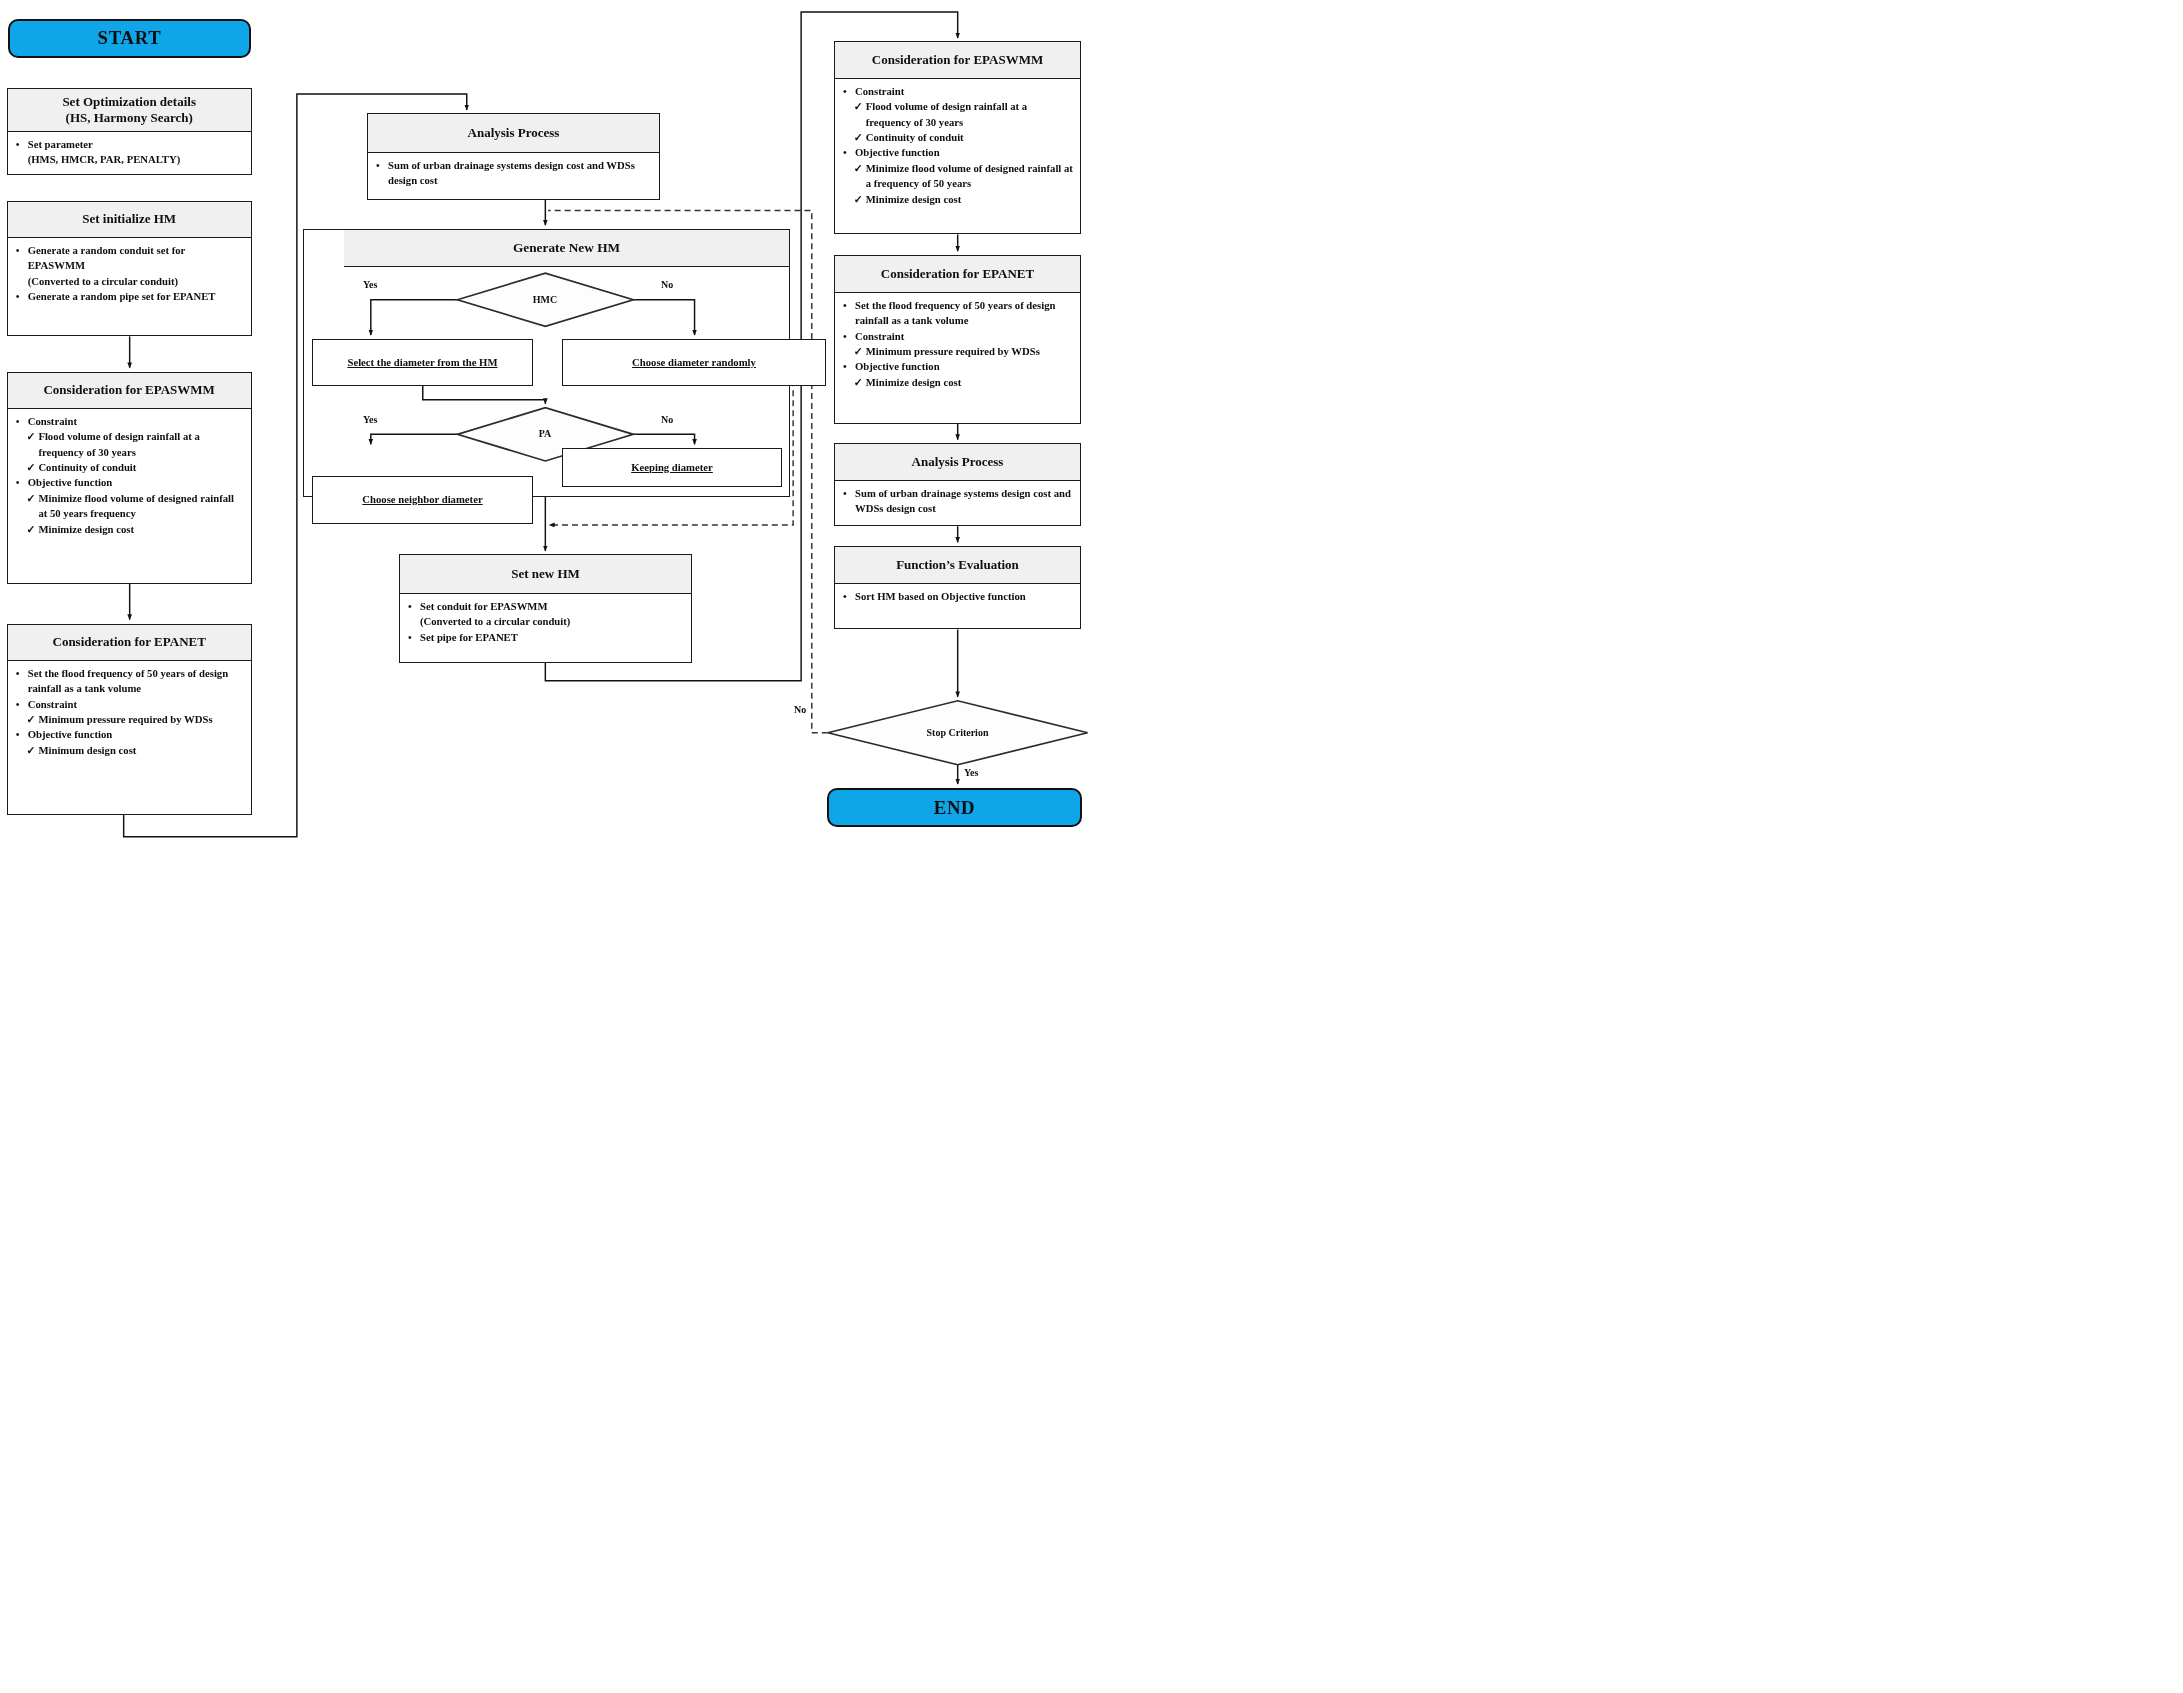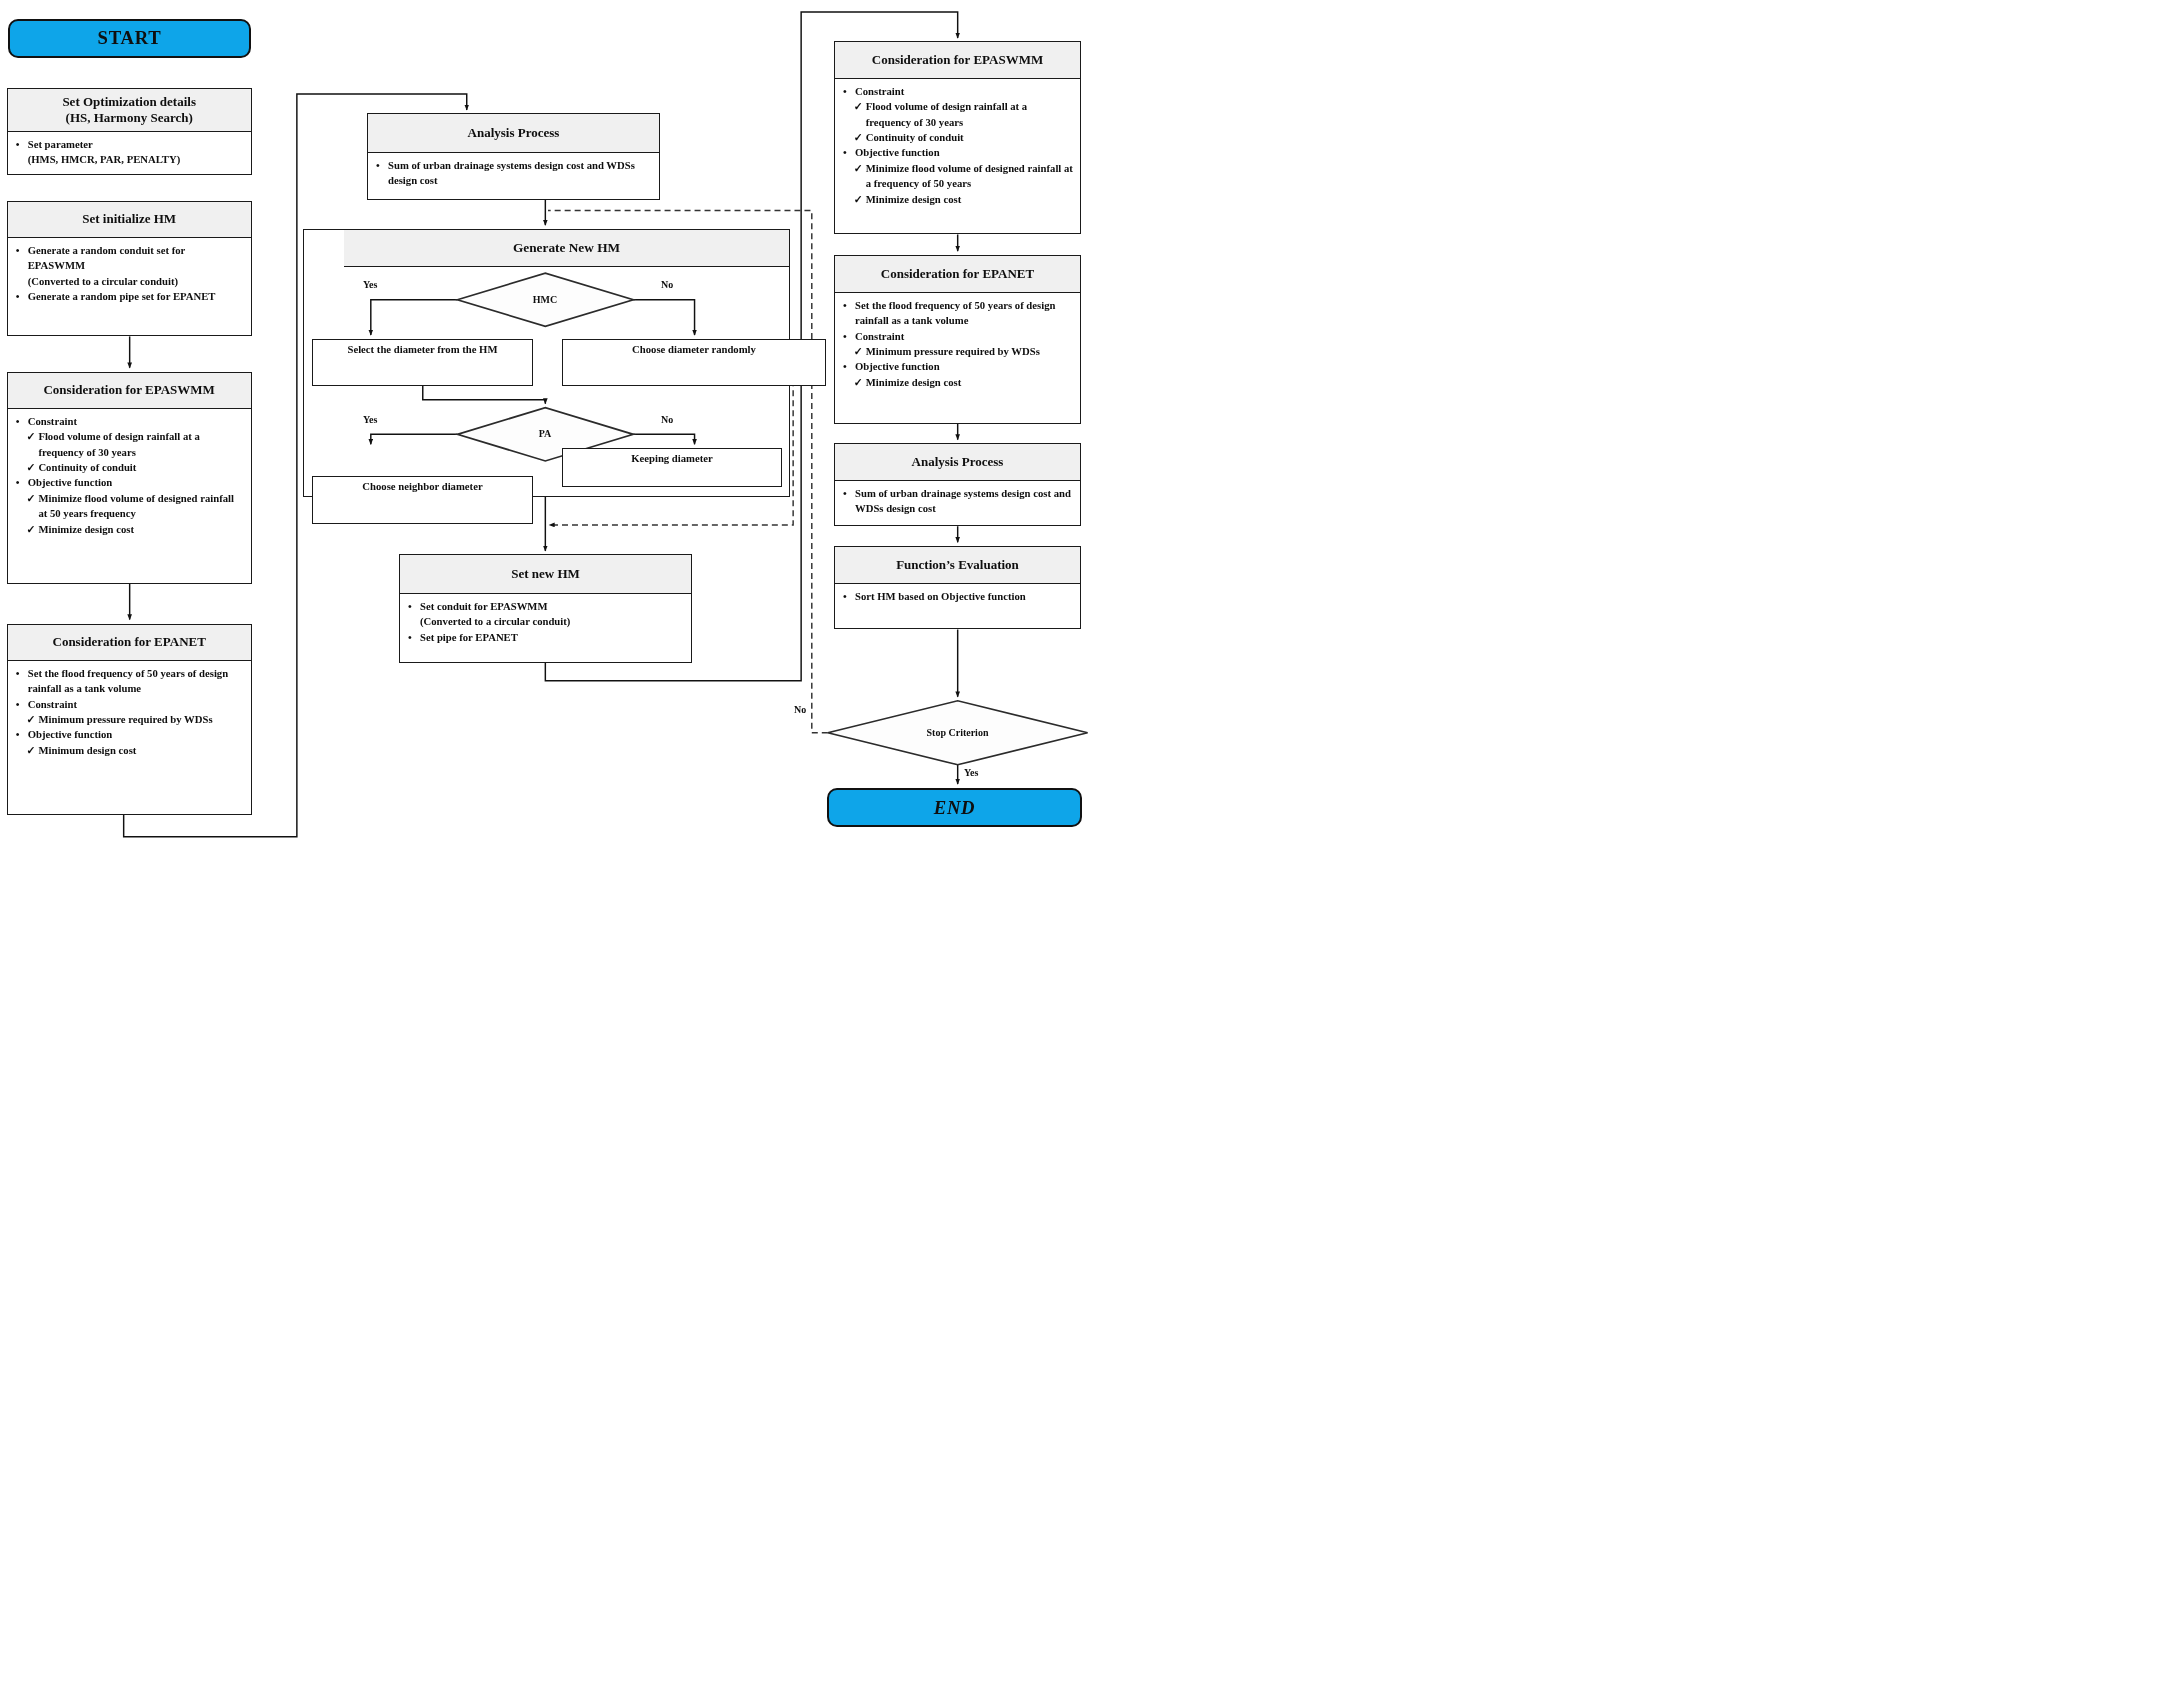--- a/index.html
+++ b/index.html
@@ -14,22 +14,22 @@
     background:#f0f0f0; border-bottom:1.6px solid #1a1a1a; text-align:center;
     display:flex; flex-direction:column; justify-content:center;
     font-size:13px; line-height:1.25; box-sizing:border-box;
   }
   .hd.big{font-size:13.3px;}
   .bd{padding:4.7px 6.7px 2.7px 8px; font-size:10.7px; line-height:1.44; box-sizing:border-box;}
   .li{display:flex;}
   .li .mk{flex:none; width:12px;}
   .li.ind1{padding-left:10.7px;}
   .plain{
-    display:flex; justify-content:center; text-align:center;
-    font-size:10.7px; line-height:1.3; padding:2.7px 5.3px;
+    display:flex; align-items:center; justify-content:center; text-align:center;
+    font-size:10.7px; line-height:1.3; padding:2.7px 5.3px;text-decoration:underline;
   }
   .term{
     position:absolute; border:2.4px solid #111111; border-radius:10px; background:#0ea5e9;
     display:flex; align-items:center; justify-content:center;
     font-size:18.7px; letter-spacing:0.7px; box-sizing:border-box; z-index:1;
   }
   .dlabel{position:absolute; z-index:2; font-size:10px; line-height:1;}
   .dlabel.center{text-align:center;}
 </style>
 </head>
@@ -307,21 +307,21 @@
       <div>Function’s Evaluation</div>
     </div>
     <div class="bd">
         <div class="li ind0">
           <span class="mk">•</span>
           <span class="tx">Sort HM based on Objective function</span>
         </div>
       </div>
   </div>
 
-  <div class="term" style="left:827px; top:788px; width:255px; height:39px;font-style:italic;">
+  <div class="term" style="left:827px; top:788px; width:255px; height:39px;">
     <span>END</span>
   </div>
 
   <div class="dlabel center" style="left:505px; top:295px; width:80px;">HMC</div>
   <div class="dlabel center" style="left:505px; top:429px; width:80px;">PA</div>
   <div class="dlabel center" style="left:891px; top:728px; width:133px;">Stop Criterion</div>
 
   <div class="dlabel" style="left:363px; top:280px;">Yes</div>
   <div class="dlabel" style="left:661px; top:280px;">No</div>
   <div class="dlabel" style="left:363px; top:415px;">Yes</div>

